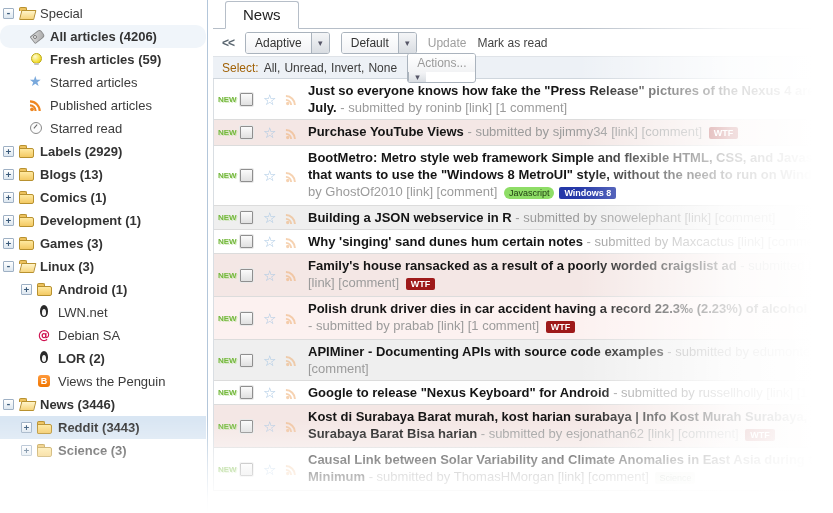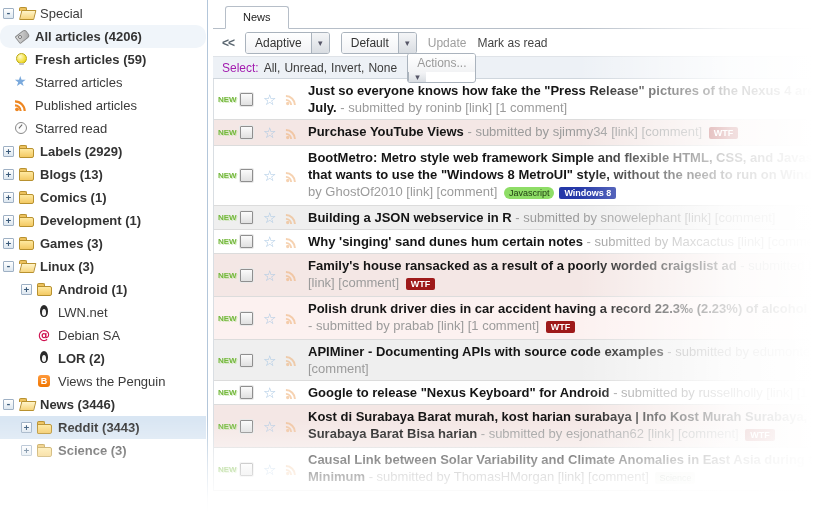--- a/index.html
+++ b/index.html
@@ -6,21 +6,21 @@
   .app{position:relative;width:833px;height:513px;overflow:hidden;background:#fff;
        font-family:"Liberation Sans","DejaVu Sans",sans-serif;color:#333;}
   
   .sidebar{position:absolute;left:0;top:2px;width:206px;bottom:0;overflow:hidden;}
   .divider{position:absolute;left:207px;top:0;bottom:0;width:1px;background:#b3c6da;}
   .titem{display:flex;align-items:center;height:23px;font-size:13px;color:#3b3b3b;cursor:pointer;}
   .titem.bold .tree-label{font-weight:bold;color:#333;}
   .titem.highlight{background:#f0f5fa;}
   .titem.selected{background:#d9e6f3;}
   .titem.lvl0{padding-left:3px;}
-  .titem.lvl1{padding-left:14px;border-radius:10px;}
+  .titem.lvl1{padding-left:29px;border-radius:10px;}
   .titem.lvl2{padding-left:37px;}
   .titem.lvl2.has-exp{padding-left:21px;}
   .expando{flex:0 0 9px;width:9px;height:9px;border:1px solid #9eb0c4;margin-right:5px;
            background:linear-gradient(#ffffff,#dde7f0);color:#3a5a7a;
            font:bold 9px/8px "DejaVu Sans Mono",monospace;text-align:center;border-radius:1px;}
   .tree-icon{position:relative;flex:0 0 17px;width:17px;height:15px;margin-right:4px;}
   .tree-label{white-space:nowrap;}
   
   .ic-folder::before,.ic-folder-open::before{content:"";position:absolute;left:0;top:1px;width:6px;height:3px;
     background:#edc25e;border:1px solid #b8912f;border-bottom:none;border-radius:2px 2px 0 0;}
@@ -57,32 +57,32 @@
     border-radius:50% 50% 40% 40%;}
   
   .ic-debian::before{content:"@";position:absolute;left:1px;top:0;color:#ce0f4e;font:bold 12px/14px "DejaVu Sans",sans-serif;}
   
   .ic-blogger::before{content:"B";position:absolute;left:1px;top:1px;width:12px;height:12px;border-radius:3px;
     background:linear-gradient(#ff9a3c,#ef7500);color:#fff;font:bold 9px/12px "Liberation Sans",sans-serif;text-align:center;}
   
   .main{position:absolute;left:213px;top:0;right:0;bottom:0;overflow:hidden;}
   .tabstrip{height:29px;border-bottom:1px solid #b6bec8;display:flex;align-items:flex-end;padding-left:12px;box-sizing:border-box;}
   .tab{border:1px solid #b6bec8;border-bottom:1px solid #fff;margin-bottom:-1px;background:#fff;
-       padding:4px 17px 5px;border-radius:3px 3px 0 0;font-size:11px;color:#222;cursor:default;}
+       padding:4px 17px 5px;border-radius:3px 3px 0 0;font-size:15px;color:#222;cursor:default;}
   .toolbar{height:27px;display:flex;align-items:center;gap:11px;padding-left:9px;font-size:12px;}
   .collapse-btn{color:#5a6670;font-weight:bold;letter-spacing:-1px;cursor:pointer;}
   .combo{display:inline-flex;align-items:stretch;border:1px solid #aab3bd;border-radius:3px;overflow:hidden;background:#fff;cursor:pointer;justify-content:flex-end;}
   .combo-body{padding:3px 9px;background:linear-gradient(#ffffff,#f2f3f5);color:#333;}
   .combo-arrow{width:17px;display:flex;align-items:center;justify-content:center;
     background:linear-gradient(#f4f5f7,#d9dde2);border-left:1px solid #aab3bd;color:#556;font-size:9px;}
   .tb-link{color:#444;cursor:pointer;}
   .tb-link.disabled{color:#9e9e9e;}
   .selectbar{height:21px;background:#edf1f6;border-top:1px solid #dfe3e8;border-bottom:1px solid #cfd6dd;
     display:flex;align-items:center;padding-left:9px;font-size:12px;color:#333;}
-  .sel-label{color:#a21caf;margin-right:5px;}
+  .sel-label{color:#a16207;margin-right:5px;}
   .sel-link{color:#3c3c3c;cursor:pointer;}
   .sel-sep{color:#3c3c3c;margin-right:4px;}
   .actions-combo{margin-left:10px;flex-direction:column;}
   .actions-combo .combo-body{color:#9a9a9a;padding:2px 9px;}
   
   .headlines{border-left:1px solid #d9dee3;}
   .hrow{display:flex;align-items:center;padding:3px 0 3px 4px;border-bottom:1px solid #dcdcdc;cursor:pointer;}
   .bg-odd{background:#ffffff;}
   .bg-even{background:#efefef;}
   .bg-even-neg{background:#f4e7e5;}

